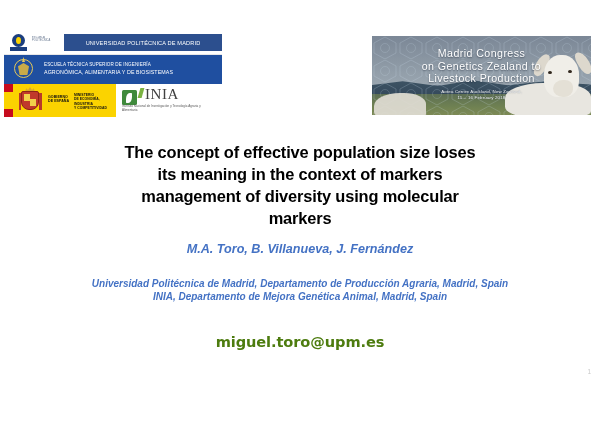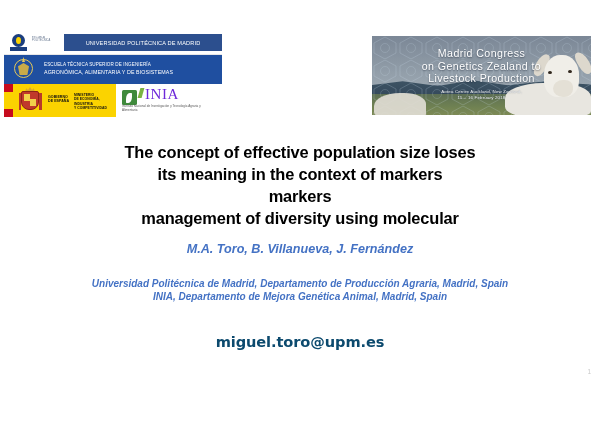--- a/index.html
+++ b/index.html
@@ -259,21 +259,21 @@
     background: #7bb342;
     transform: skewX(-16deg);
   }
   .inia-word {
     position: absolute;
     left: 29px;
     top: 3px;
     font-family: "Liberation Serif", serif;
     font-size: 15px;
     line-height: 15px;
-    color: #6d28d9;
+    color: #404040;
     letter-spacing: .6px;
   }
   .inia-sub {
     position: absolute;
     left: 6px;
     top: 21px;
     width: 92px;
     font-size: 3px;
     line-height: 3.9px;
     color: #555555;
@@ -435,21 +435,21 @@
 
   #email {
     position: absolute;
     left: 60px;
     top: 332px;
     width: 480px;
     text-align: center;
     font-size: 14.6px;
     line-height: 19px;
     font-weight: bold;
-    color: #0c4a6e;
+    color: #4d7c0f;
     font-family: "DejaVu Sans", sans-serif;
     letter-spacing: -.1px;
   }
 
   #page-number {
     position: absolute;
     right: 9px;
     top: 368px;
     font-size: 6.5px;
     line-height: 8px;
@@ -541,22 +541,22 @@
     <div class="bn-title">on Genetics Zealand to</div>
     <div class="bn-title">Livestock Production</div>
     <div class="bn-sub">Aotea Centre Auckland, New Zealand,</div>
     <div class="bn-sub" style="margin-top:0">11 – 16 February 2018</div>
   </div>
 </div>
 
 <div id="slide-title">
   <div>The concept of effective population size loses</div>
   <div>its meaning in the context of markers</div>
+  <div>management of diversity using molecular</div>
   <div>markers</div>
-  <div>management of diversity using molecular</div>
 </div>
 
 <div id="authors">M.A. Toro, B. Villanueva, J. Fernández</div>
 
 <div id="affiliations">
   <div>Universidad Politécnica de Madrid, Departamento de Producción Agraria, Madrid, Spain</div>
   <div>INIA, Departamento de Mejora Genética Animal, Madrid, Spain</div>
 </div>
 
 <div id="email">miguel.toro@upm.es</div>

